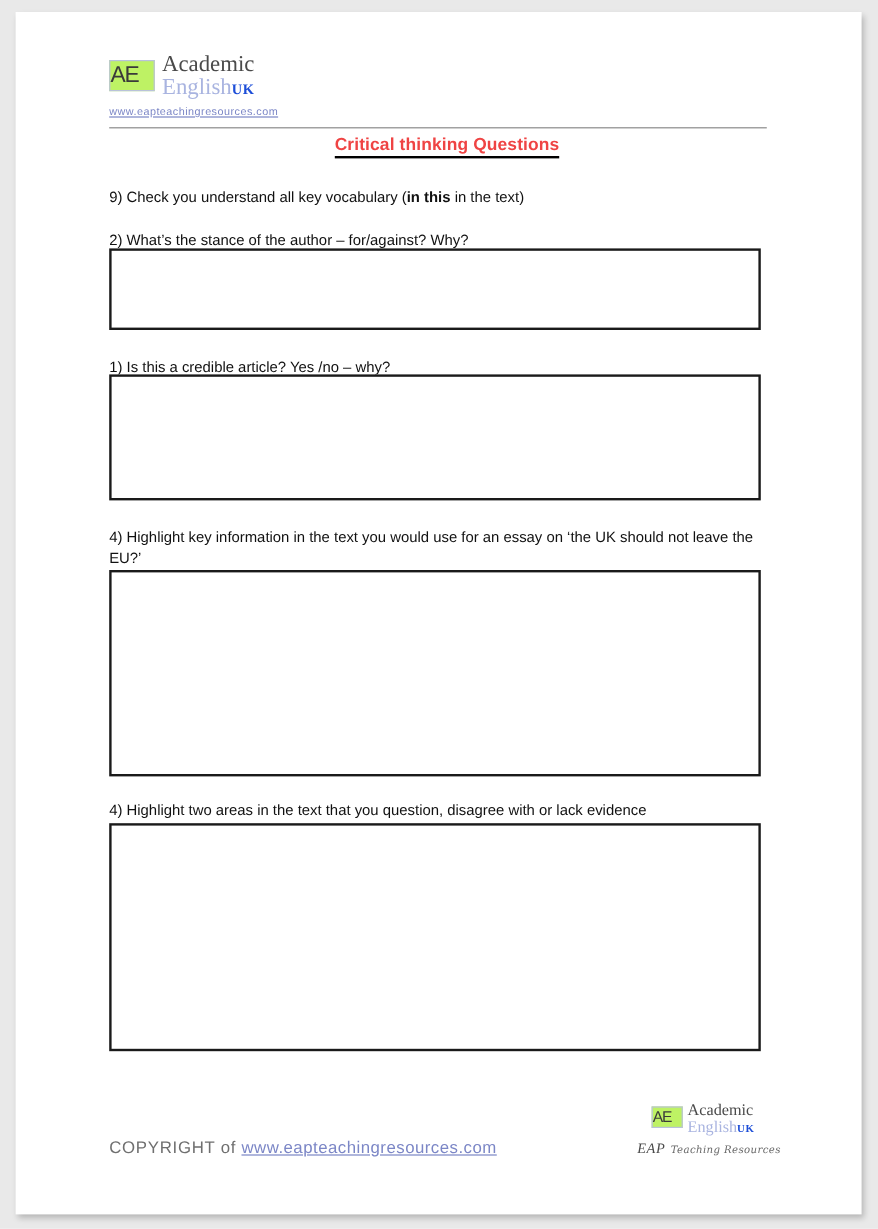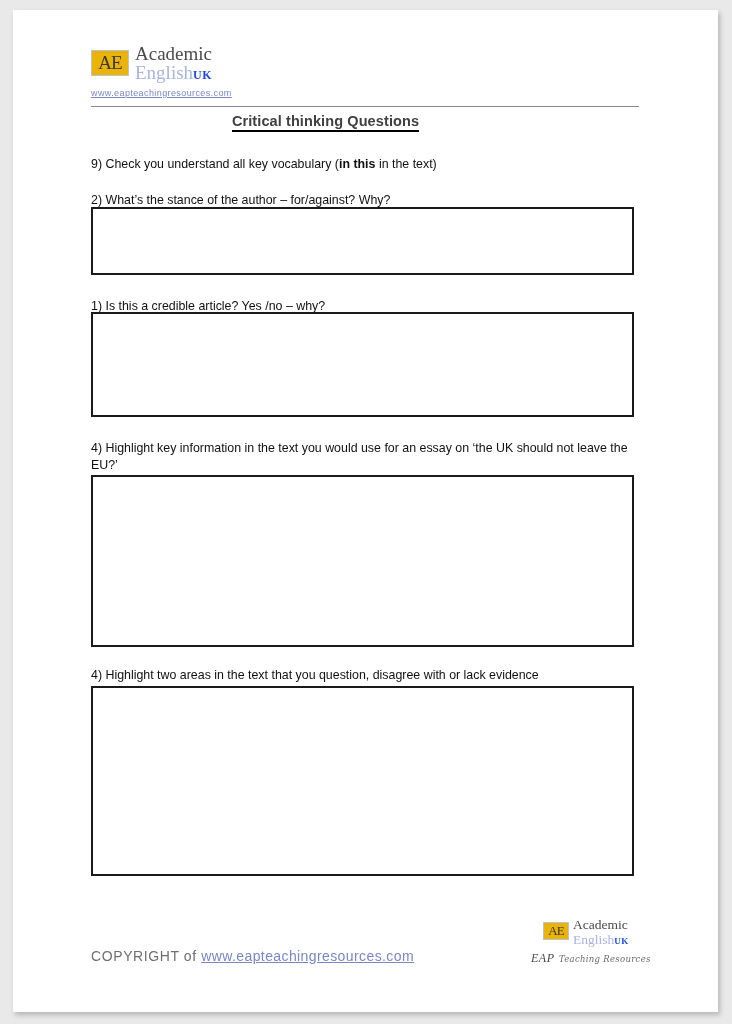--- a/index.html
+++ b/index.html
@@ -33,25 +33,25 @@
     width: 230px;
     height: 60px;
   }
   .ae-badge {
     position: absolute;
     left: 0px;
     top: 6px;
     width: 38px;
     height: 26px;
     border: 1px solid #b9c2da;
-    background: #eab308;
+    background: #bef264;
     box-sizing: border-box;
-    text-align: center;
+    text-align: left;
     line-height: 24px;
-    font-family: Liberation Serif, serif;
+    font-family: Liberation Sans, sans-serif;
     font-size: 19px;
     color: #3a3a3a;
     letter-spacing: -1px;
   }
   .brand-lines {
     position: absolute;
     left: 44px;
     top: 0px;
     line-height: 19px;
   }
@@ -98,22 +98,23 @@
     background: #8b8b8b;
   }
   .doc-title {
     position: absolute;
     left: 0px;
     top: 103px;
     width: 625px;
     text-align: center;
     font-size: 14.5px;
     font-weight: bold;
-    color: #404040;
+    color: #ef4444;
     letter-spacing: 0.1px;
+    padding-left: 47px;
   }
   .doc-title span {
     border-bottom: 2px solid #000;
     padding-bottom: 1px;
   }
 
   
   .q {
     position: absolute;
     left: 78px;

